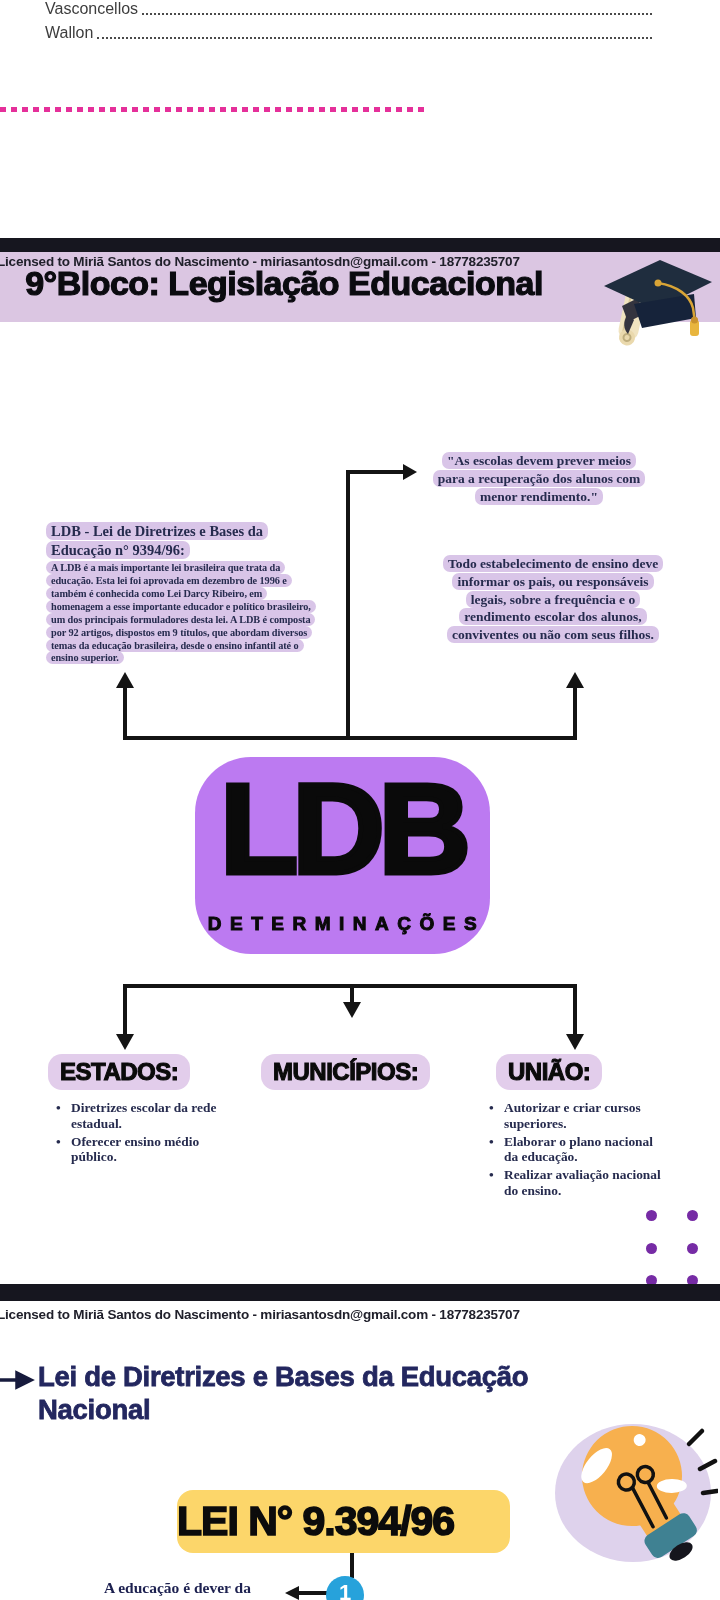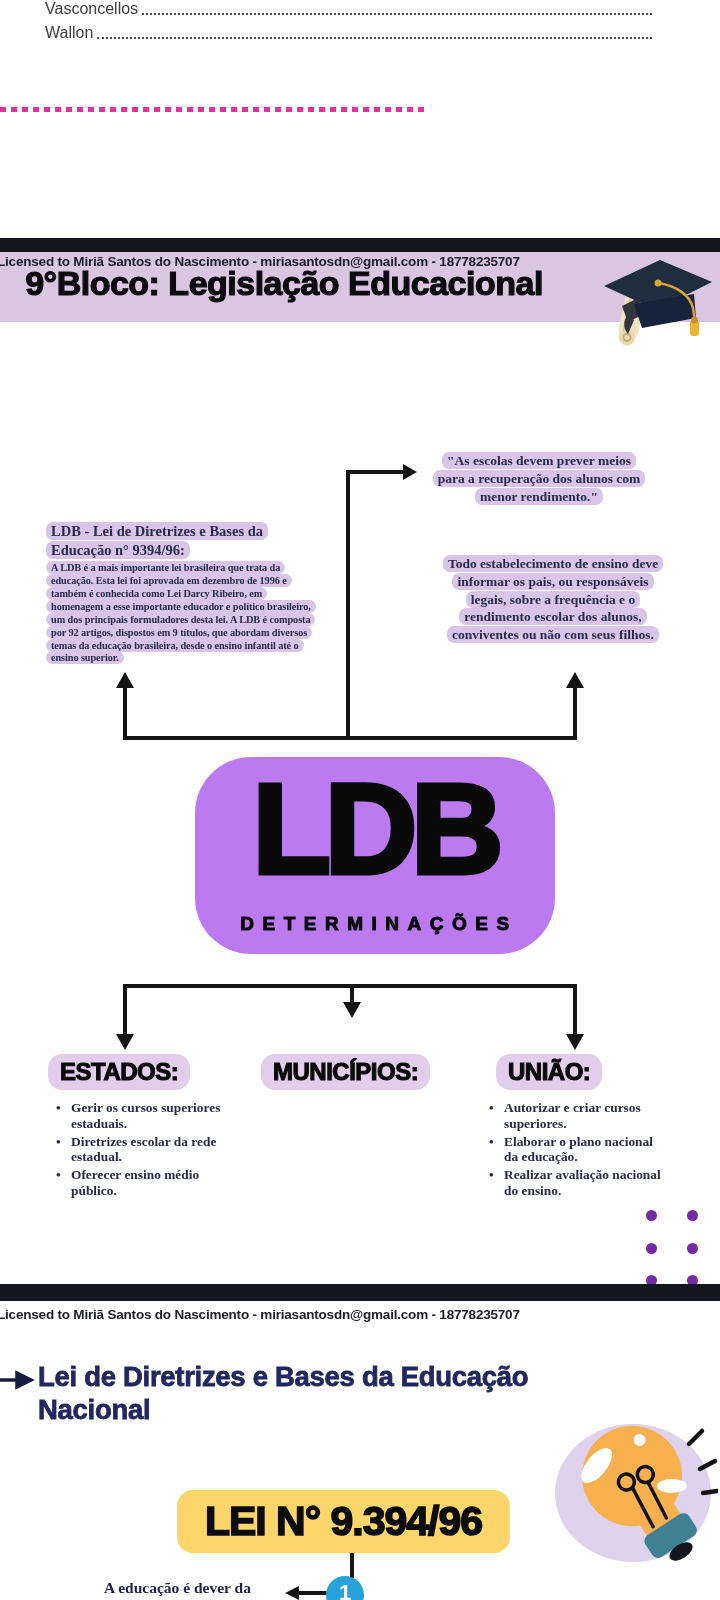--- a/index.html
+++ b/index.html
@@ -41,21 +41,21 @@
   .serif{font-family:"Liberation Serif",serif;font-weight:bold;color:#262b4e;}
 
   .quote-box{position:absolute;left:431px;top:452px;width:216px;text-align:center;
     font-size:13.5px;line-height:1.35;z-index:2;}
   .ldb-box{position:absolute;left:46px;top:522px;width:268px;z-index:2;}
   .ldb-title{font-size:14.5px;line-height:1.3;}
   .ldb-body{font-size:10.3px;line-height:1.26;letter-spacing:-0.1px;margin-top:2px;}
   .info-box{position:absolute;left:441px;top:555px;width:224px;text-align:center;
     font-size:13.5px;line-height:1.32;z-index:2;}
 
-  .central{position:absolute;left:195px;top:757px;width:360px;height:197px;background:#bc7af1;
+  .central{position:absolute;left:195px;top:757px;width:295px;height:197px;background:#bc7af1;
     border-radius:56px;z-index:2;text-align:center;}
   .ldb-word{margin-top:8px;font-size:128px;line-height:128px;font-weight:bold;color:#0a0a0a;
     -webkit-text-stroke:5px #0a0a0a;letter-spacing:-6px;}
   .det-word{margin-top:20px;font-size:19px;font-weight:bold;color:#0a0a0a;
     -webkit-text-stroke:1px #0a0a0a;letter-spacing:8.5px;padding-left:8px;}
 
   .col-pill{position:absolute;top:1054px;height:36px;line-height:36px;background:#e2cdeb;
     border-radius:14px;padding:0 12px;font-size:24px;font-weight:bold;color:#0b0b0b;
     -webkit-text-stroke:1.1px #0b0b0b;letter-spacing:-0.5px;z-index:2;}
   .pill1{left:48px;} .pill2{left:261px;text-align:right;} .pill3{left:496px;}
@@ -66,21 +66,21 @@
   .list1{left:54px;width:182px;} .list2{left:266px;width:178px;} .list3{left:487px;width:182px;}
   .col-list li{position:relative;padding-left:17px;margin-bottom:2px;}
   .col-list li::before{content:"•";position:absolute;left:2px;top:0;}
 
   .dot{position:absolute;width:11px;height:11px;border-radius:50%;background:#762ba5;z-index:2;}
 
   .heading2{position:absolute;left:38px;top:1360px;width:512px;font-size:27.5px;font-weight:bold;
     color:#23275f;-webkit-text-stroke:0.8px #23275f;line-height:1.2;letter-spacing:-0.3px;}
 
   .law-badge{position:absolute;left:177px;top:1490px;width:333px;height:63px;background:#fcd66a;
-    border-radius:16px;text-align:center;line-height:63px;font-size:41px;font-weight:bold;
+    border-radius:16px;text-align:left;line-height:63px;font-size:41px;font-weight:bold;
     color:#0c0c0c;-webkit-text-stroke:1.6px #0c0c0c;letter-spacing:-1px;z-index:2;}
 
   .step-circle{position:absolute;left:326px;top:1576px;width:38px;height:38px;border-radius:50%;
     background:#27a2db;z-index:3;text-align:center;}
   .step-circle span{color:#ffffff;font-size:22px;font-weight:bold;line-height:34px;}
 
   .footnote{position:absolute;left:104px;top:1579px;font-family:"Liberation Serif",serif;
     font-weight:bold;font-size:15.5px;color:#1d2150;white-space:nowrap;z-index:2;}
 </style>
 </head>
@@ -171,21 +171,20 @@
   <div class="central">
     <div class="ldb-word">LDB</div>
     <div class="det-word">DETERMINAÇÕES</div>
   </div>
 
   <div class="col-pill pill1">ESTADOS:</div>
   <div class="col-pill pill2">MUNICÍPIOS:</div>
   <div class="col-pill pill3">UNIÃO:</div>
 
   <ul class="col-list list1">
-    <li>Gerir os cursos superiores estaduais.</li>
     <li>Diretrizes escolar da rede estadual.</li>
     <li>Oferecer ensino médio público.</li>
   </ul>
   <ul class="col-list list3">
     <li>Autorizar e criar cursos superiores.</li>
     <li>Elaborar o plano nacional da educação.</li>
     <li>Realizar avaliação nacional do ensino.</li>
   </ul>
 
   <div class="dot" style="left:646px;top:1210px;"></div>

